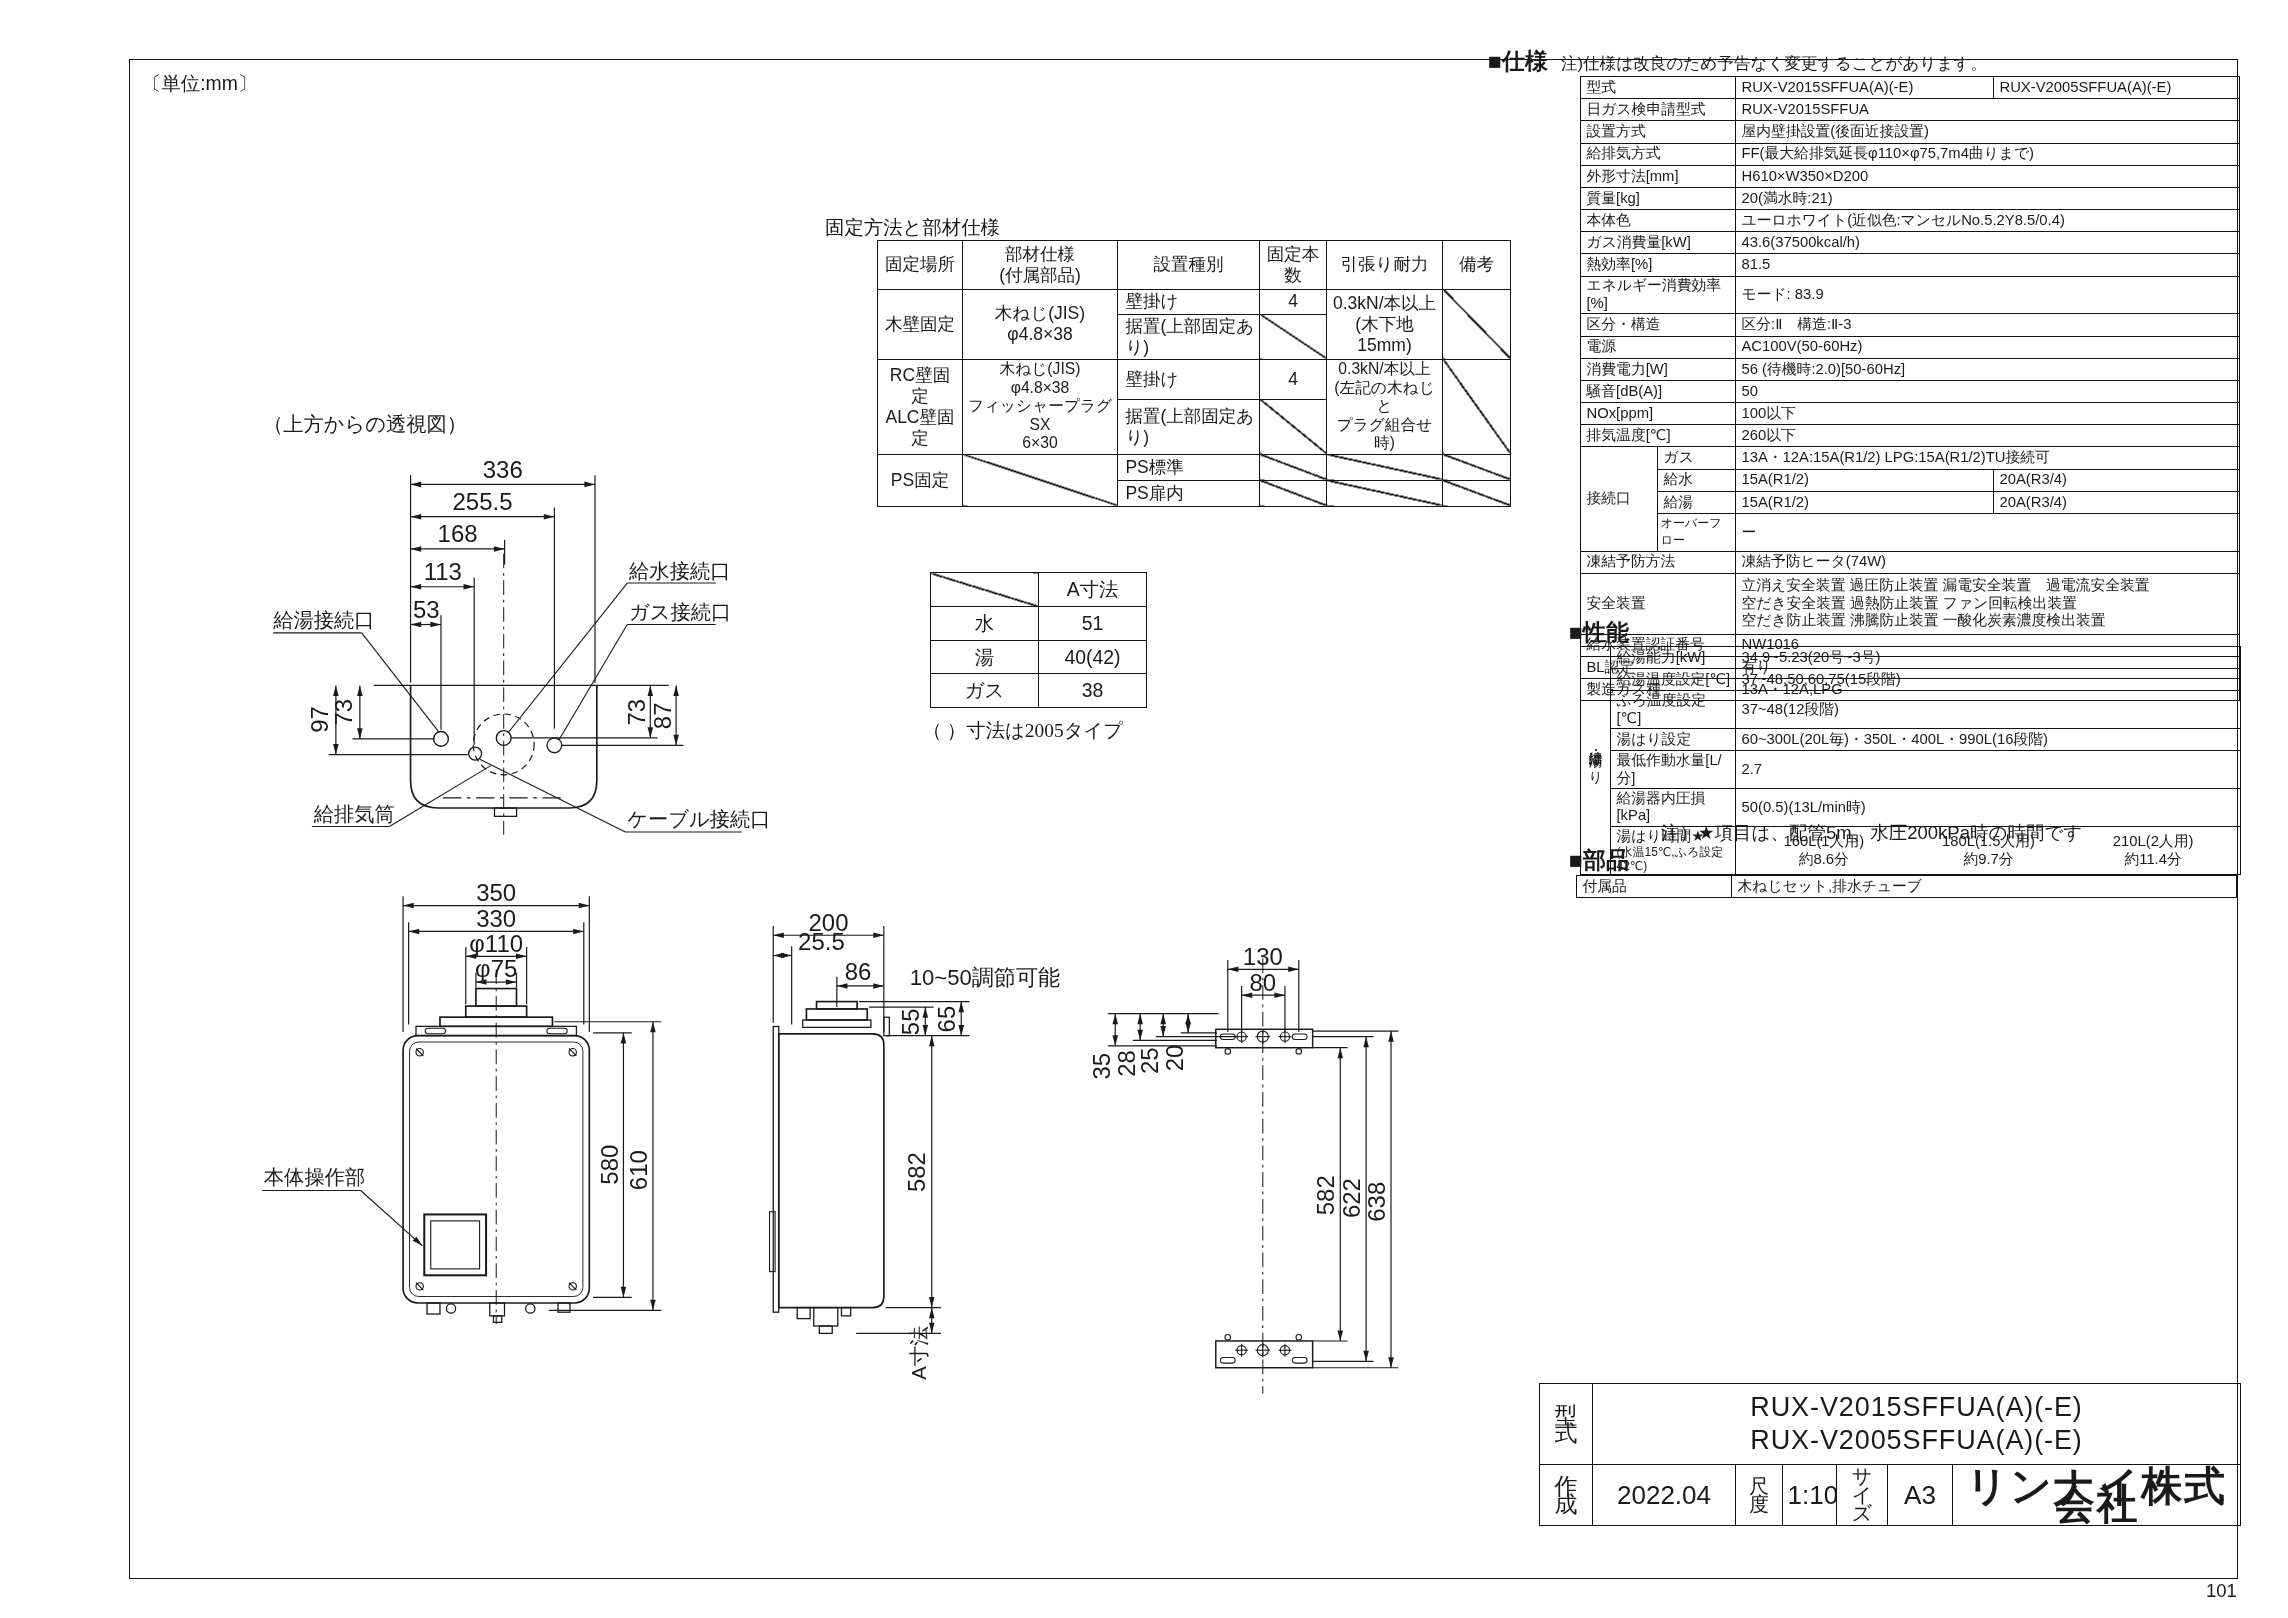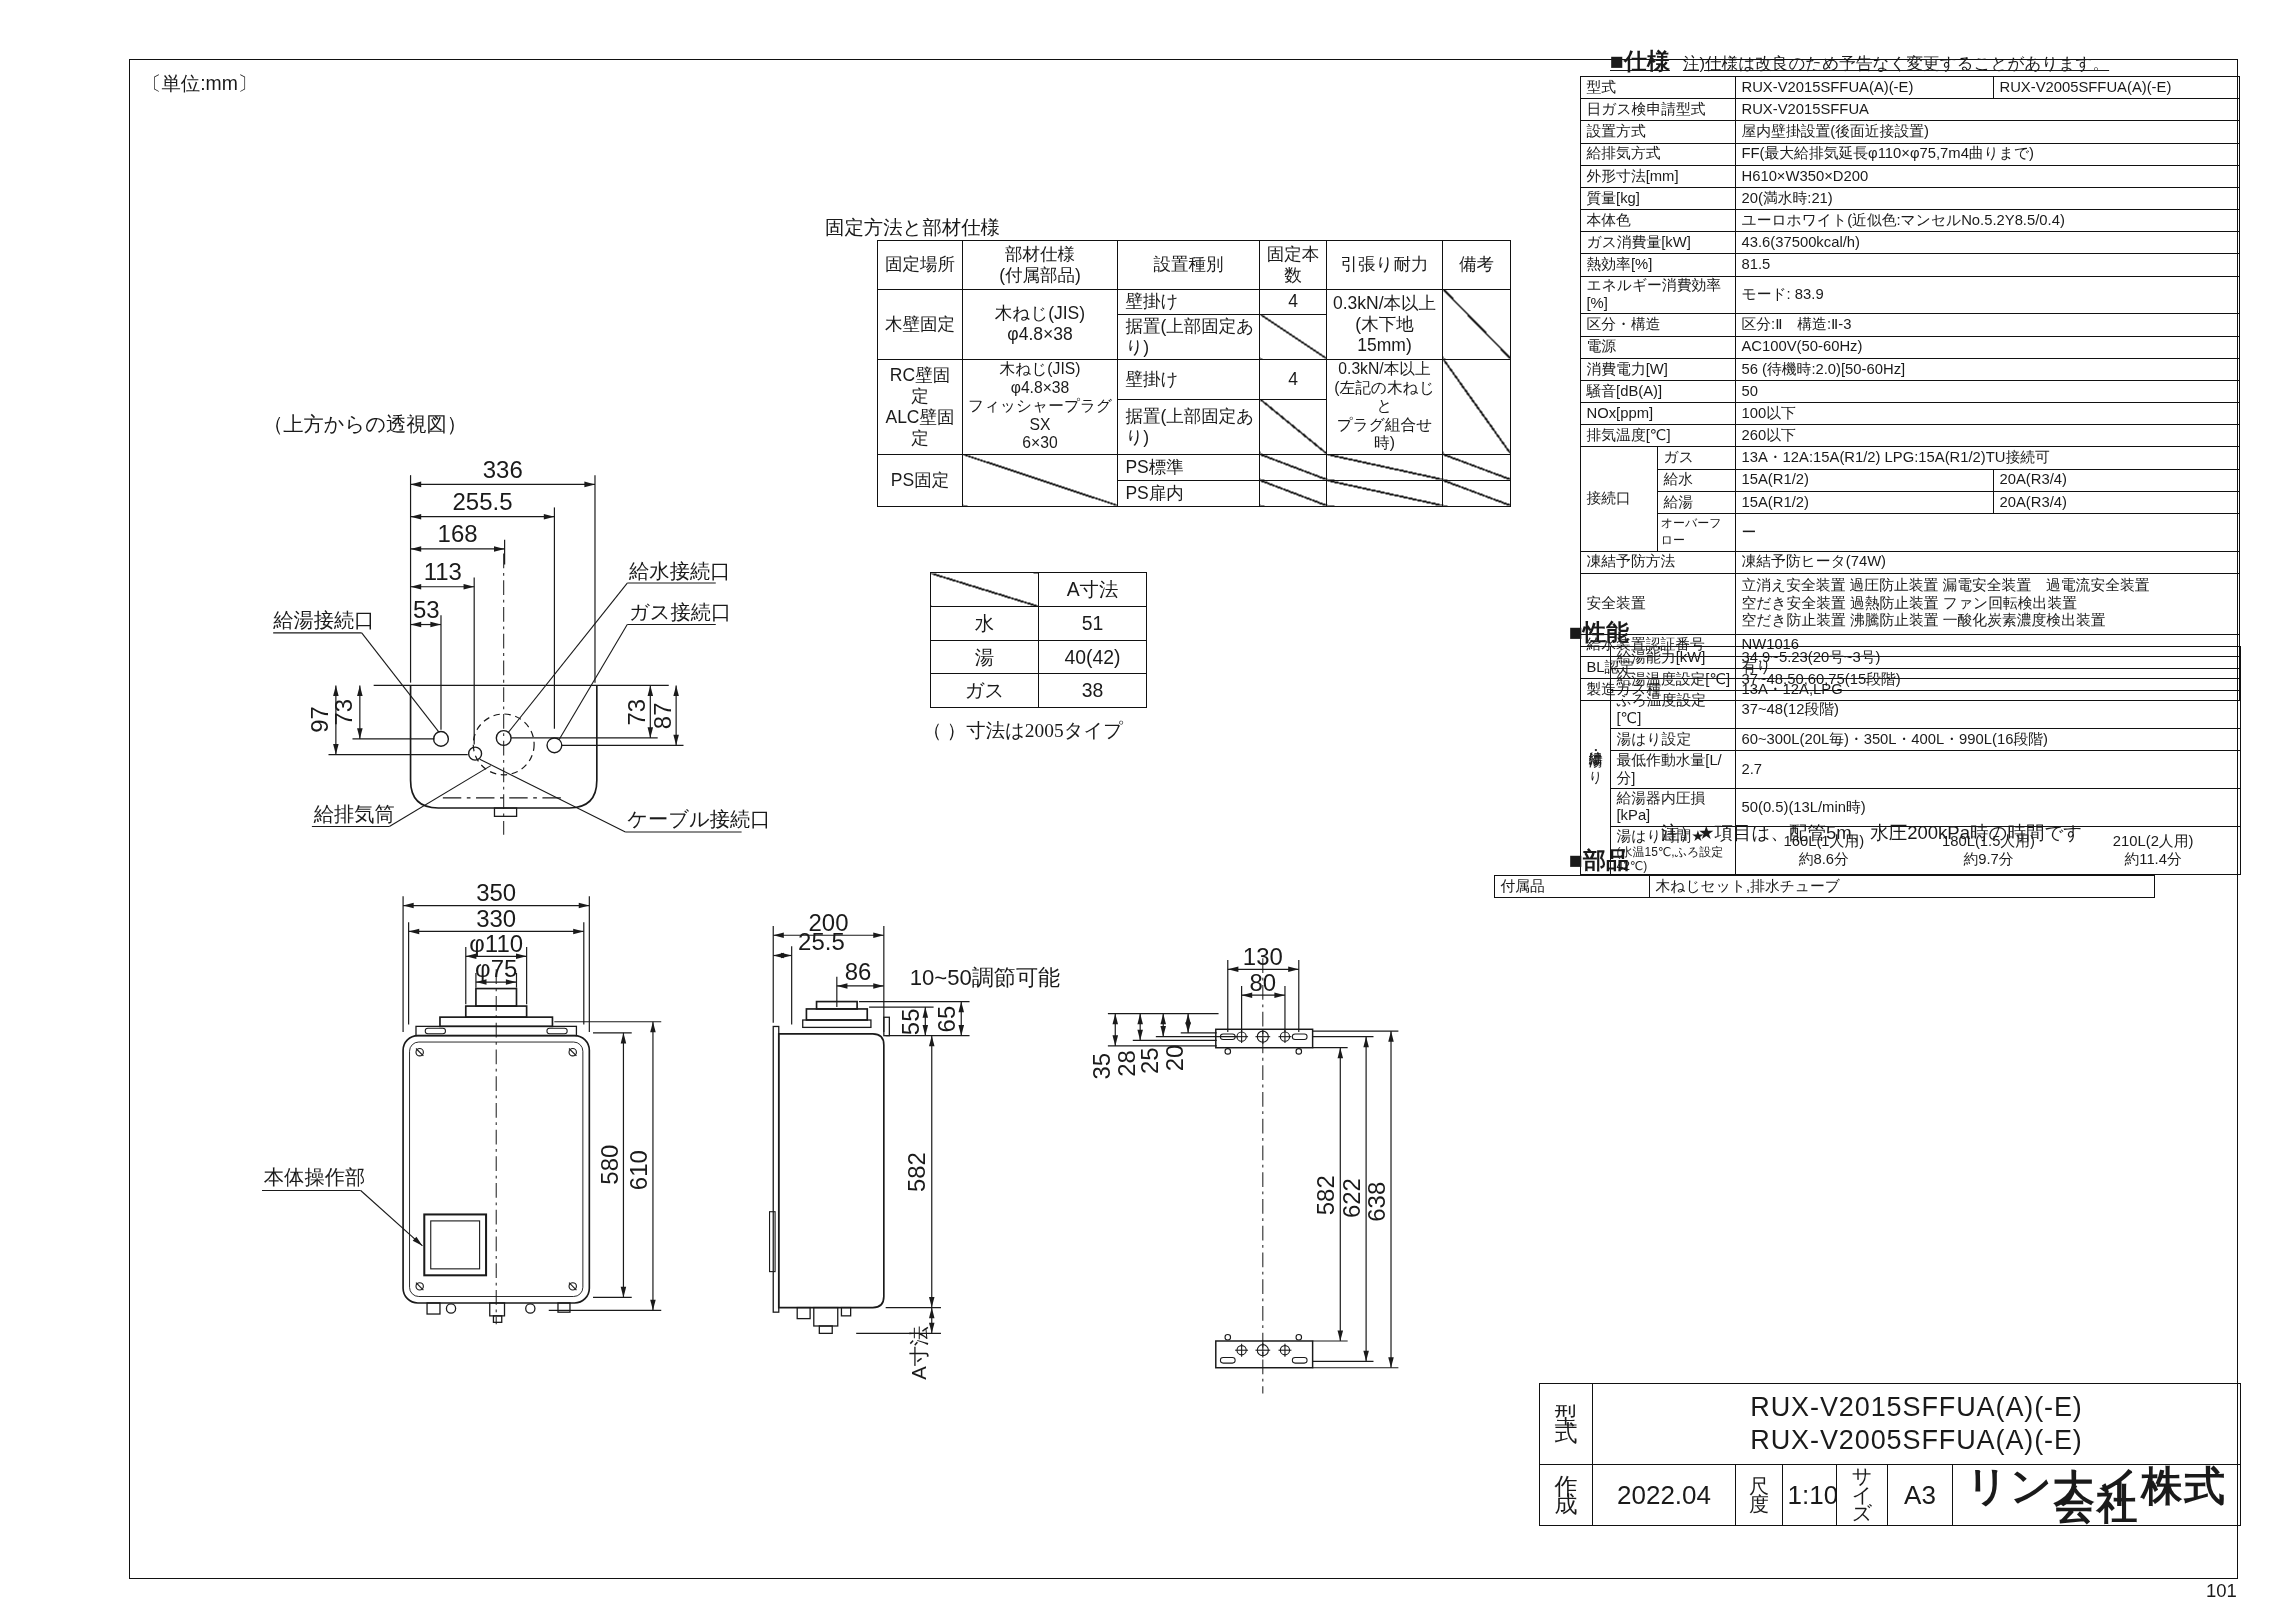--- a/index.html
+++ b/index.html
@@ -415,21 +415,21 @@
           <line x1="190" y1="473" x2="206" y2="473"></line>
         <circle cx="222" cy="473" r="5"></circle>
           <line x1="222" y1="466" x2="222" y2="480"></line>
           <line x1="215" y1="473" x2="229" y2="473"></line>
         <circle cx="160" cy="459" r="3"></circle>
           <circle cx="237" cy="459" r="3"></circle>
       </g>
     </g>
   </svg>
 
-  <div class="abs" style="left:1610px;top:46px;text-decoration:underline;">
+  <div class="abs" style="left:1488px;top:46px;">
     <span class="secthead">■仕様</span><span class="sectnote">注)仕様は改良のため予告なく変更することがあります。</span>
   </div>
   <table class="abs spec" style="left:1580px;top:76px;width:660px;">
     <colgroup>
         <col style="width:77px">
         <col style="width:78px">
         <col style="width:258px">
         <col style="width:246px">
       </colgroup>
     <tbody>
@@ -586,21 +586,21 @@
             <div class="ftcol"><span>180L(1.5人用)</span><span class="t2">約9.7分</span></div>
             <div class="ftcol"><span>210L(2人用)</span><span class="t2">約11.4分</span></div>
           </div>
         </td>
         </tr>
   </tbody>
     </table>
   <div class="abs note-sm" style="left:1661px;top:820px;">注）★項目は、配管5m、水圧200kPa時の時間です</div>
 
   <div class="abs secthead" style="left:1569px;top:845px;">■部品</div>
-  <table class="abs parts" style="left:1494px;top:875px;width:660px;">
+  <table class="abs parts" style="left:1576px;top:875px;width:660px;">
     <colgroup>
         <col style="width:155px">
         <col style="width:505px">
       </colgroup>
     <tbody>
         <tr>
           <td class="lbl">付属品</td>
         <td class="val">木ねじセット,排水チューブ</td>
         </tr>
   </tbody>

